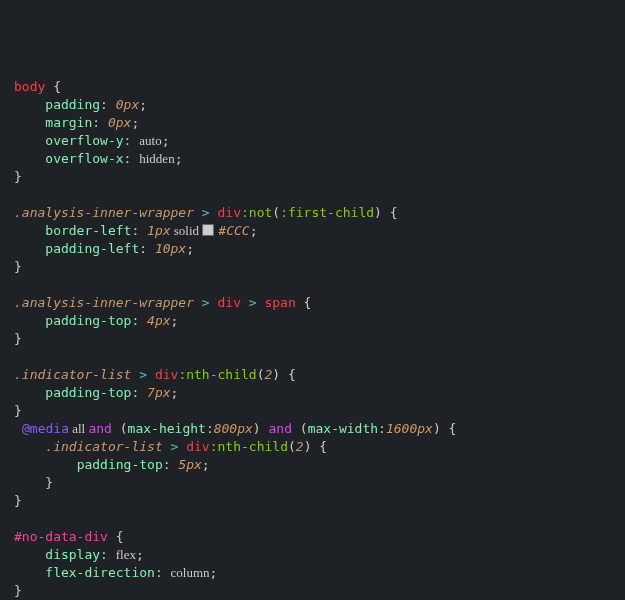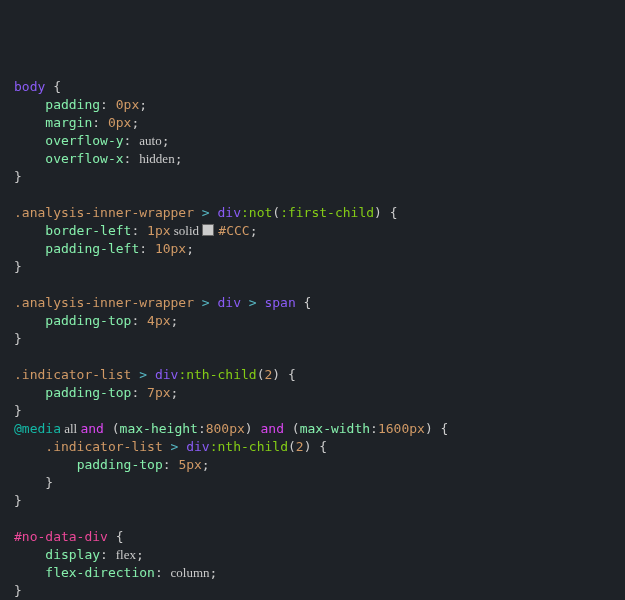--- a/index.html
+++ b/index.html
@@ -15,28 +15,28 @@
     color: #cccccc;
     padding: 6px 0 0 14px;
     width: 625px;
     height: 600px;
     overflow: hidden;
     white-space: pre;
   }
   .line {
     display: block;
   }
-  .sel-tag   { color: #8b5cf6; }   
-  .sel-class { color: #d19a66; }   
+  .sel-tag   { color: #ef4444; }   
+  .sel-class { color: #d19a66; font-style: italic; }   
   .sel-id    { color: #ec4899; }   
   .prop      { color: #86efac; }   
-  .val       { color: #d19a66; }   
+  .val       { color: #d19a66; font-style: italic; }   
   .ident     { color: #cccccc; font-family: Liberation Serif, serif; }   
   .func      { color: #84cc16; }   
-  .kw        { color: #14b8a6; }   
+  .kw        { color: #8b5cf6; margin-left: 8px; }   
   .combin    { color: #56b6c2; }   
   .op-and    { color: #d946ef; }   
   .punct     { color: #cccccc; }   
   .media-q   { color: #cccccc; }   
   .swatch {
     display: inline-block;
     width: 12px;
     height: 12px;
     background: #ccc;
     border: 1px solid #666;

